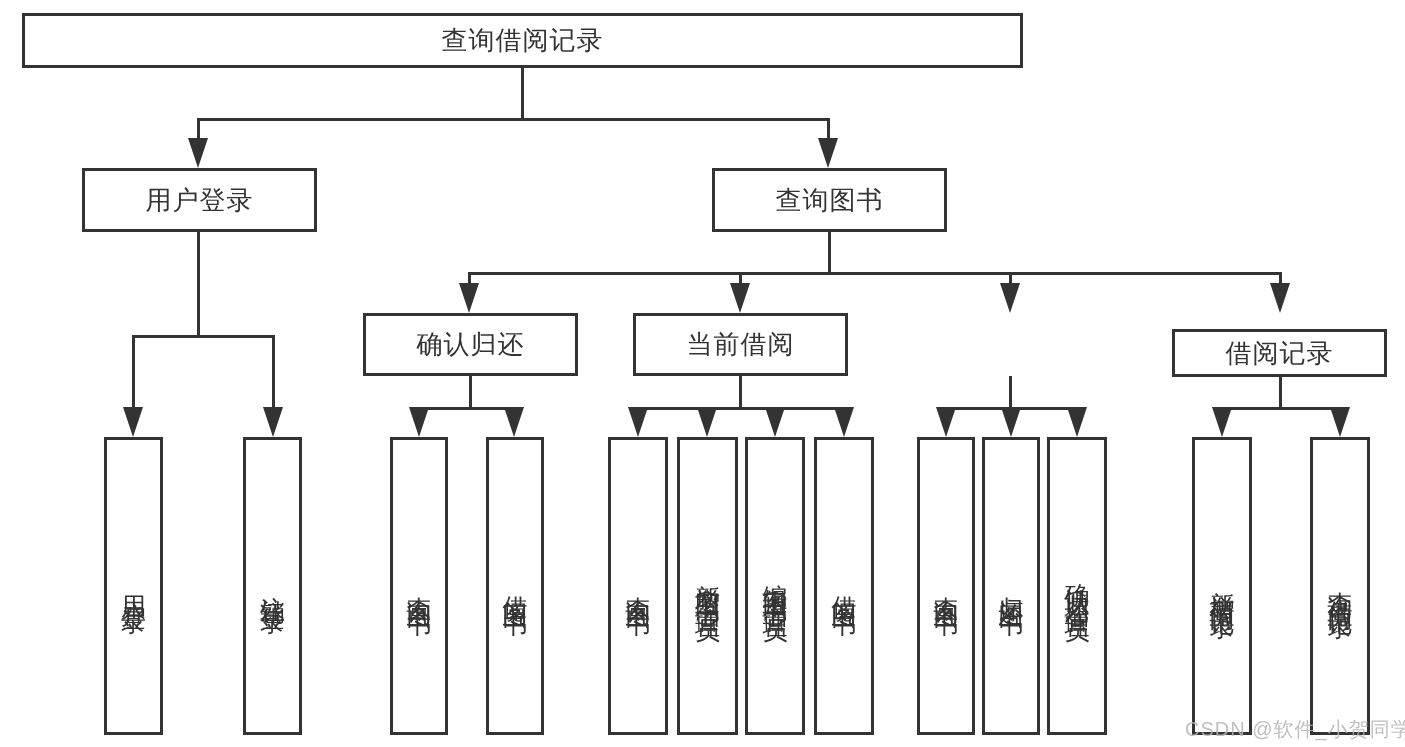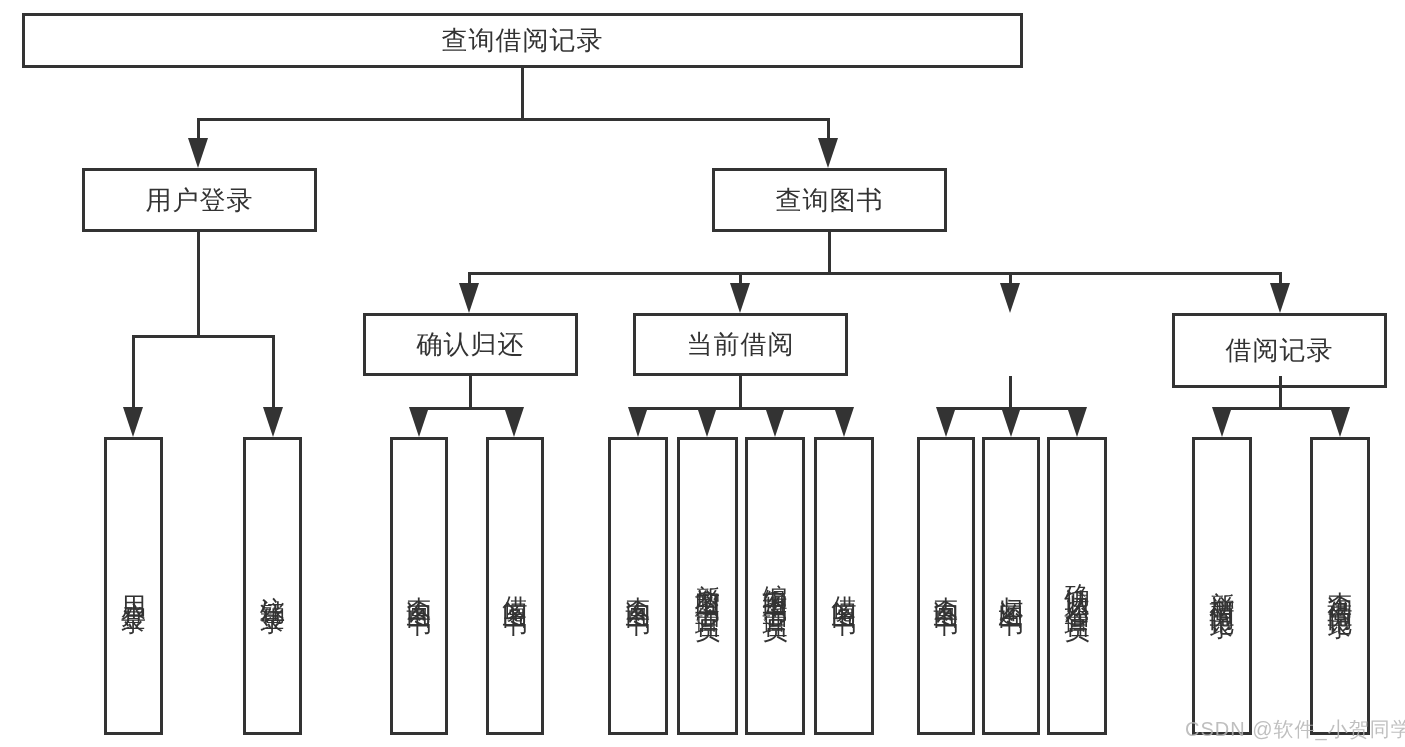--- a/index.html
+++ b/index.html
@@ -96,21 +96,21 @@
   <div class="arrow" style="left:1000px;top:283px;"></div>
   <div class="vline" style="left:1279px;top:272px;height:16px;"></div>
   <div class="arrow" style="left:1270px;top:283px;"></div>
 
   <div class="node" style="left:363px;top:313px;width:215px;height:63px;">
     <span>确认归还</span>
   </div>
   <div class="node" style="left:633px;top:313px;width:215px;height:63px;">
     <span>当前借阅</span>
   </div>
-  <div class="node" style="left:1172px;top:313px;width:215px;height:75px;">
+  <div class="node" style="left:1172px;top:329px;width:215px;height:48px;">
     <span>借阅记录</span>
   </div>
 
   <div class="vline" style="left:469px;top:376px;height:34px;"></div>
   <div class="hline" style="left:418px;top:407px;width:98px;"></div>
   <div class="arrow" style="left:409px;top:407px;"></div>
   <div class="arrow" style="left:504px;top:407px;"></div>
 
   <div class="vline" style="left:739px;top:376px;height:34px;"></div>
   <div class="hline" style="left:637px;top:407px;width:208px;"></div>

